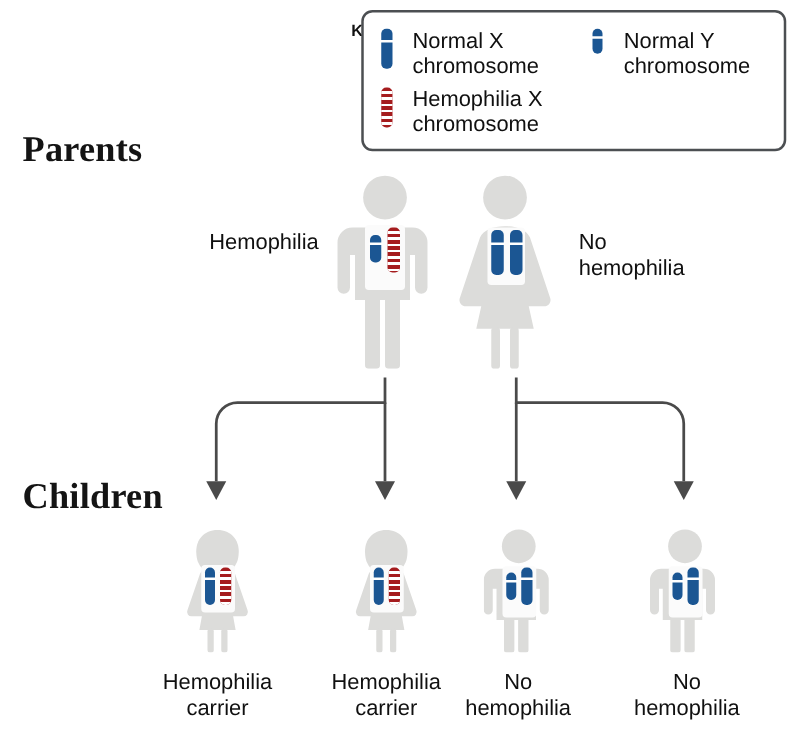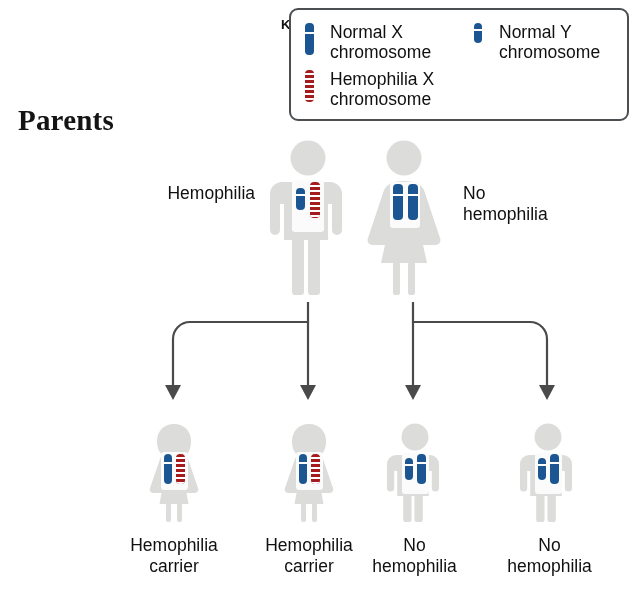--- a/index.html
+++ b/index.html
@@ -188,20 +188,21 @@
       <span class="key-icon-slot">
         <span class="chrom chrom-normal key-chrom-y"></span>
       </span>
       <span class="key-text">Normal Y
 chromosome</span>
     </div>
 
   </div>
 
   <div class="section-heading" id="heading-parents">Parents</div>
+  <div class="section-heading" id="heading-children">Children</div>
 
   <div class="figure" style="left:268px; top:140px;">
     <svg width="80" height="155" viewBox="0 0 80 155">
       <circle cx="40" cy="18" r="17.5" fill="#dcdcda"></circle>
       <path fill="#dcdcda" d="M18,42 H62 a12,12 0 0 1 12,12 v36 a5,5 0 0 1 -10,0 V64 h-4 v36 h-8 v52 a3,3 0 0 1 -3,3 h-6 a3,3 0 0 1 -3,-3 V100 h-4 v52 a3,3 0 0 1 -3,3 h-6 a3,3 0 0 1 -3,-3 V100 h-8 V64 h-4 v26 a5,5 0 0 1 -10,0 V54 a12,12 0 0 1 12,-12 Z"></path>
     </svg>
     <div class="chrom-pair" style="left:24px; top:40px; width:32px; height:44px; gap:5px; padding-top:8px;">
       <span class="chrom chrom-normal" style="width:9px; height:22px;"></span>
       <span class="chrom chrom-hemo" style="width:10px; height:36px; margin-top:-6px;"></span>
     </div>

